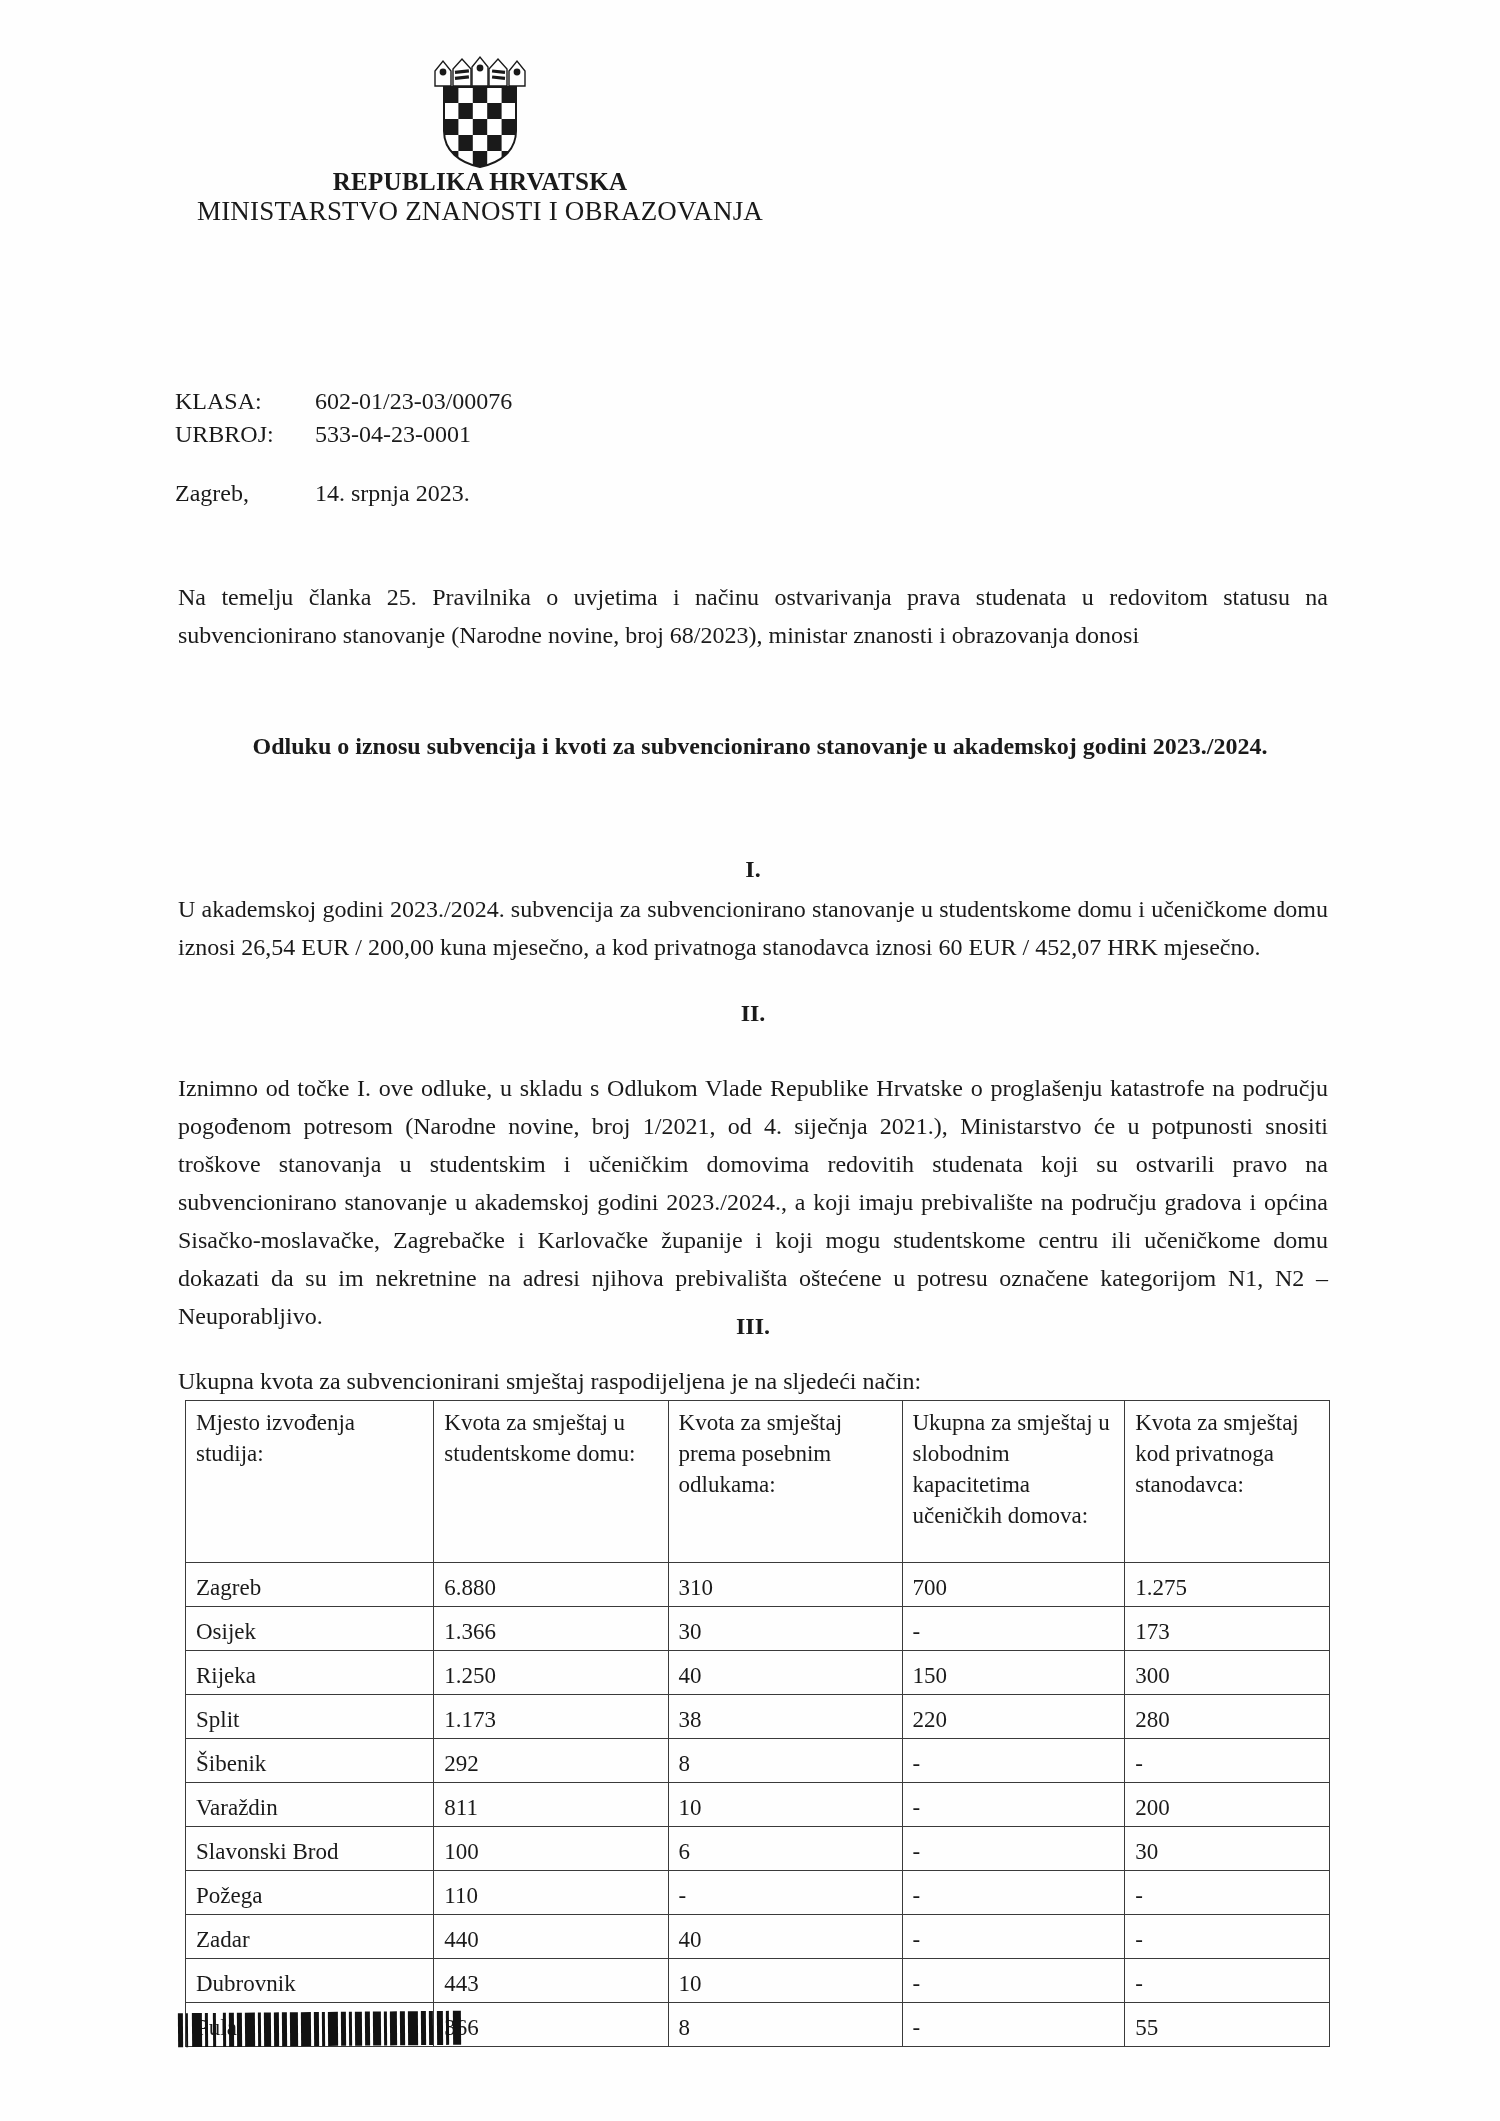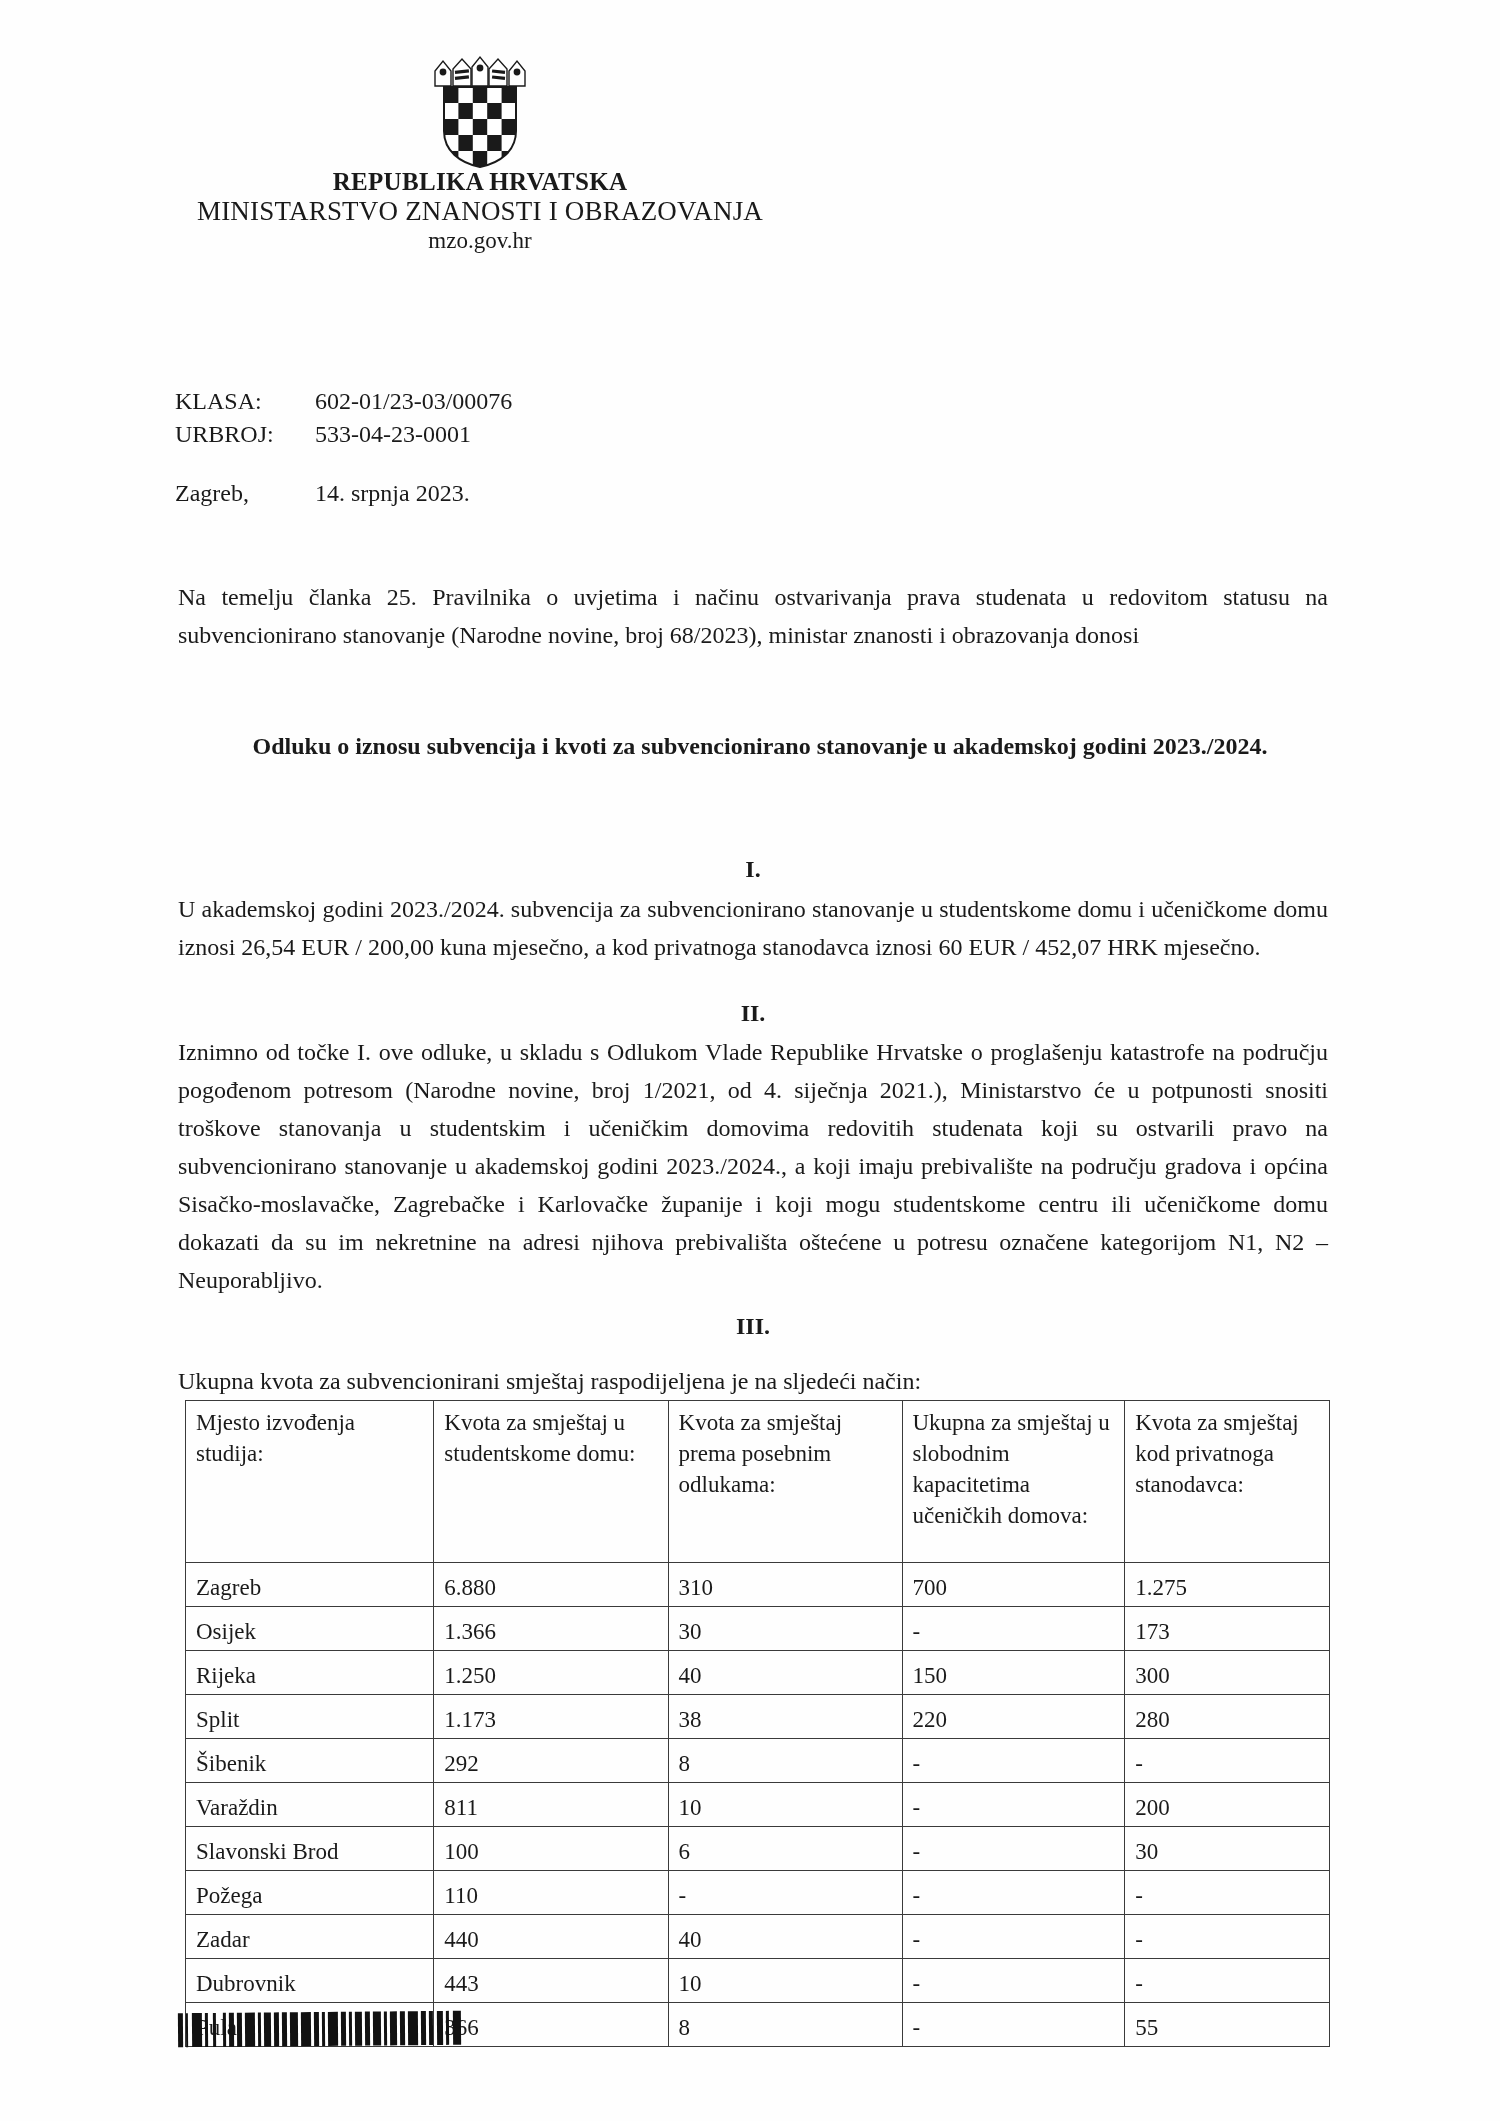--- a/index.html
+++ b/index.html
@@ -110,21 +110,21 @@
     left: 178px;
     width: 1150px;
     text-align: center;
     font-size: 24px;
     font-weight: bold;
   }
   .rn-1 { top: 856px; }
   .rn-2 { top: 1000px; }
   .rn-3 { top: 1313px; }
   .p-1 { top: 890px; }
-  .p-2 { top: 1033px; font-family: Liberation Serif, serif; }
+  .p-2 { top: 1069px; font-family: Liberation Serif, serif; }
   .p-3 { top: 1348px; margin-top: 14px; }
 
   
   .tbl {
     position: absolute;
     left: 185px;
     top: 1400px;
     width: 1145px;
     border-collapse: collapse;
     font-size: 23px;
@@ -204,21 +204,20 @@
           <rect x="30.8" y="66" width="14.4" height="16"></rect>
           <rect x="59.6" y="66" width="14.4" height="16"></rect>
         </g>
       </g>
       <path d="M2 2 H74 V46 C74 66 58 78 38 82 C18 78 2 66 2 46 Z" fill="none" stroke="#1a1a1a" stroke-width="2"></path>
     </svg>
   </div>
 
   <div class="hdr hdr-1">REPUBLIKA HRVATSKA</div>
   <div class="hdr hdr-2">MINISTARSTVO ZNANOSTI I OBRAZOVANJA</div>
-  <div class="hdr hdr-3">mzo.gov.hr</div>
 
   <div class="meta">
     <div class="meta-row">
       <span class="meta-label">KLASA:</span>
       <span class="meta-val">602-01/23-03/00076</span>
     </div>
     <div class="meta-row">
       <span class="meta-label">URBROJ:</span>
       <span class="meta-val">533-04-23-0001</span>
     </div>

